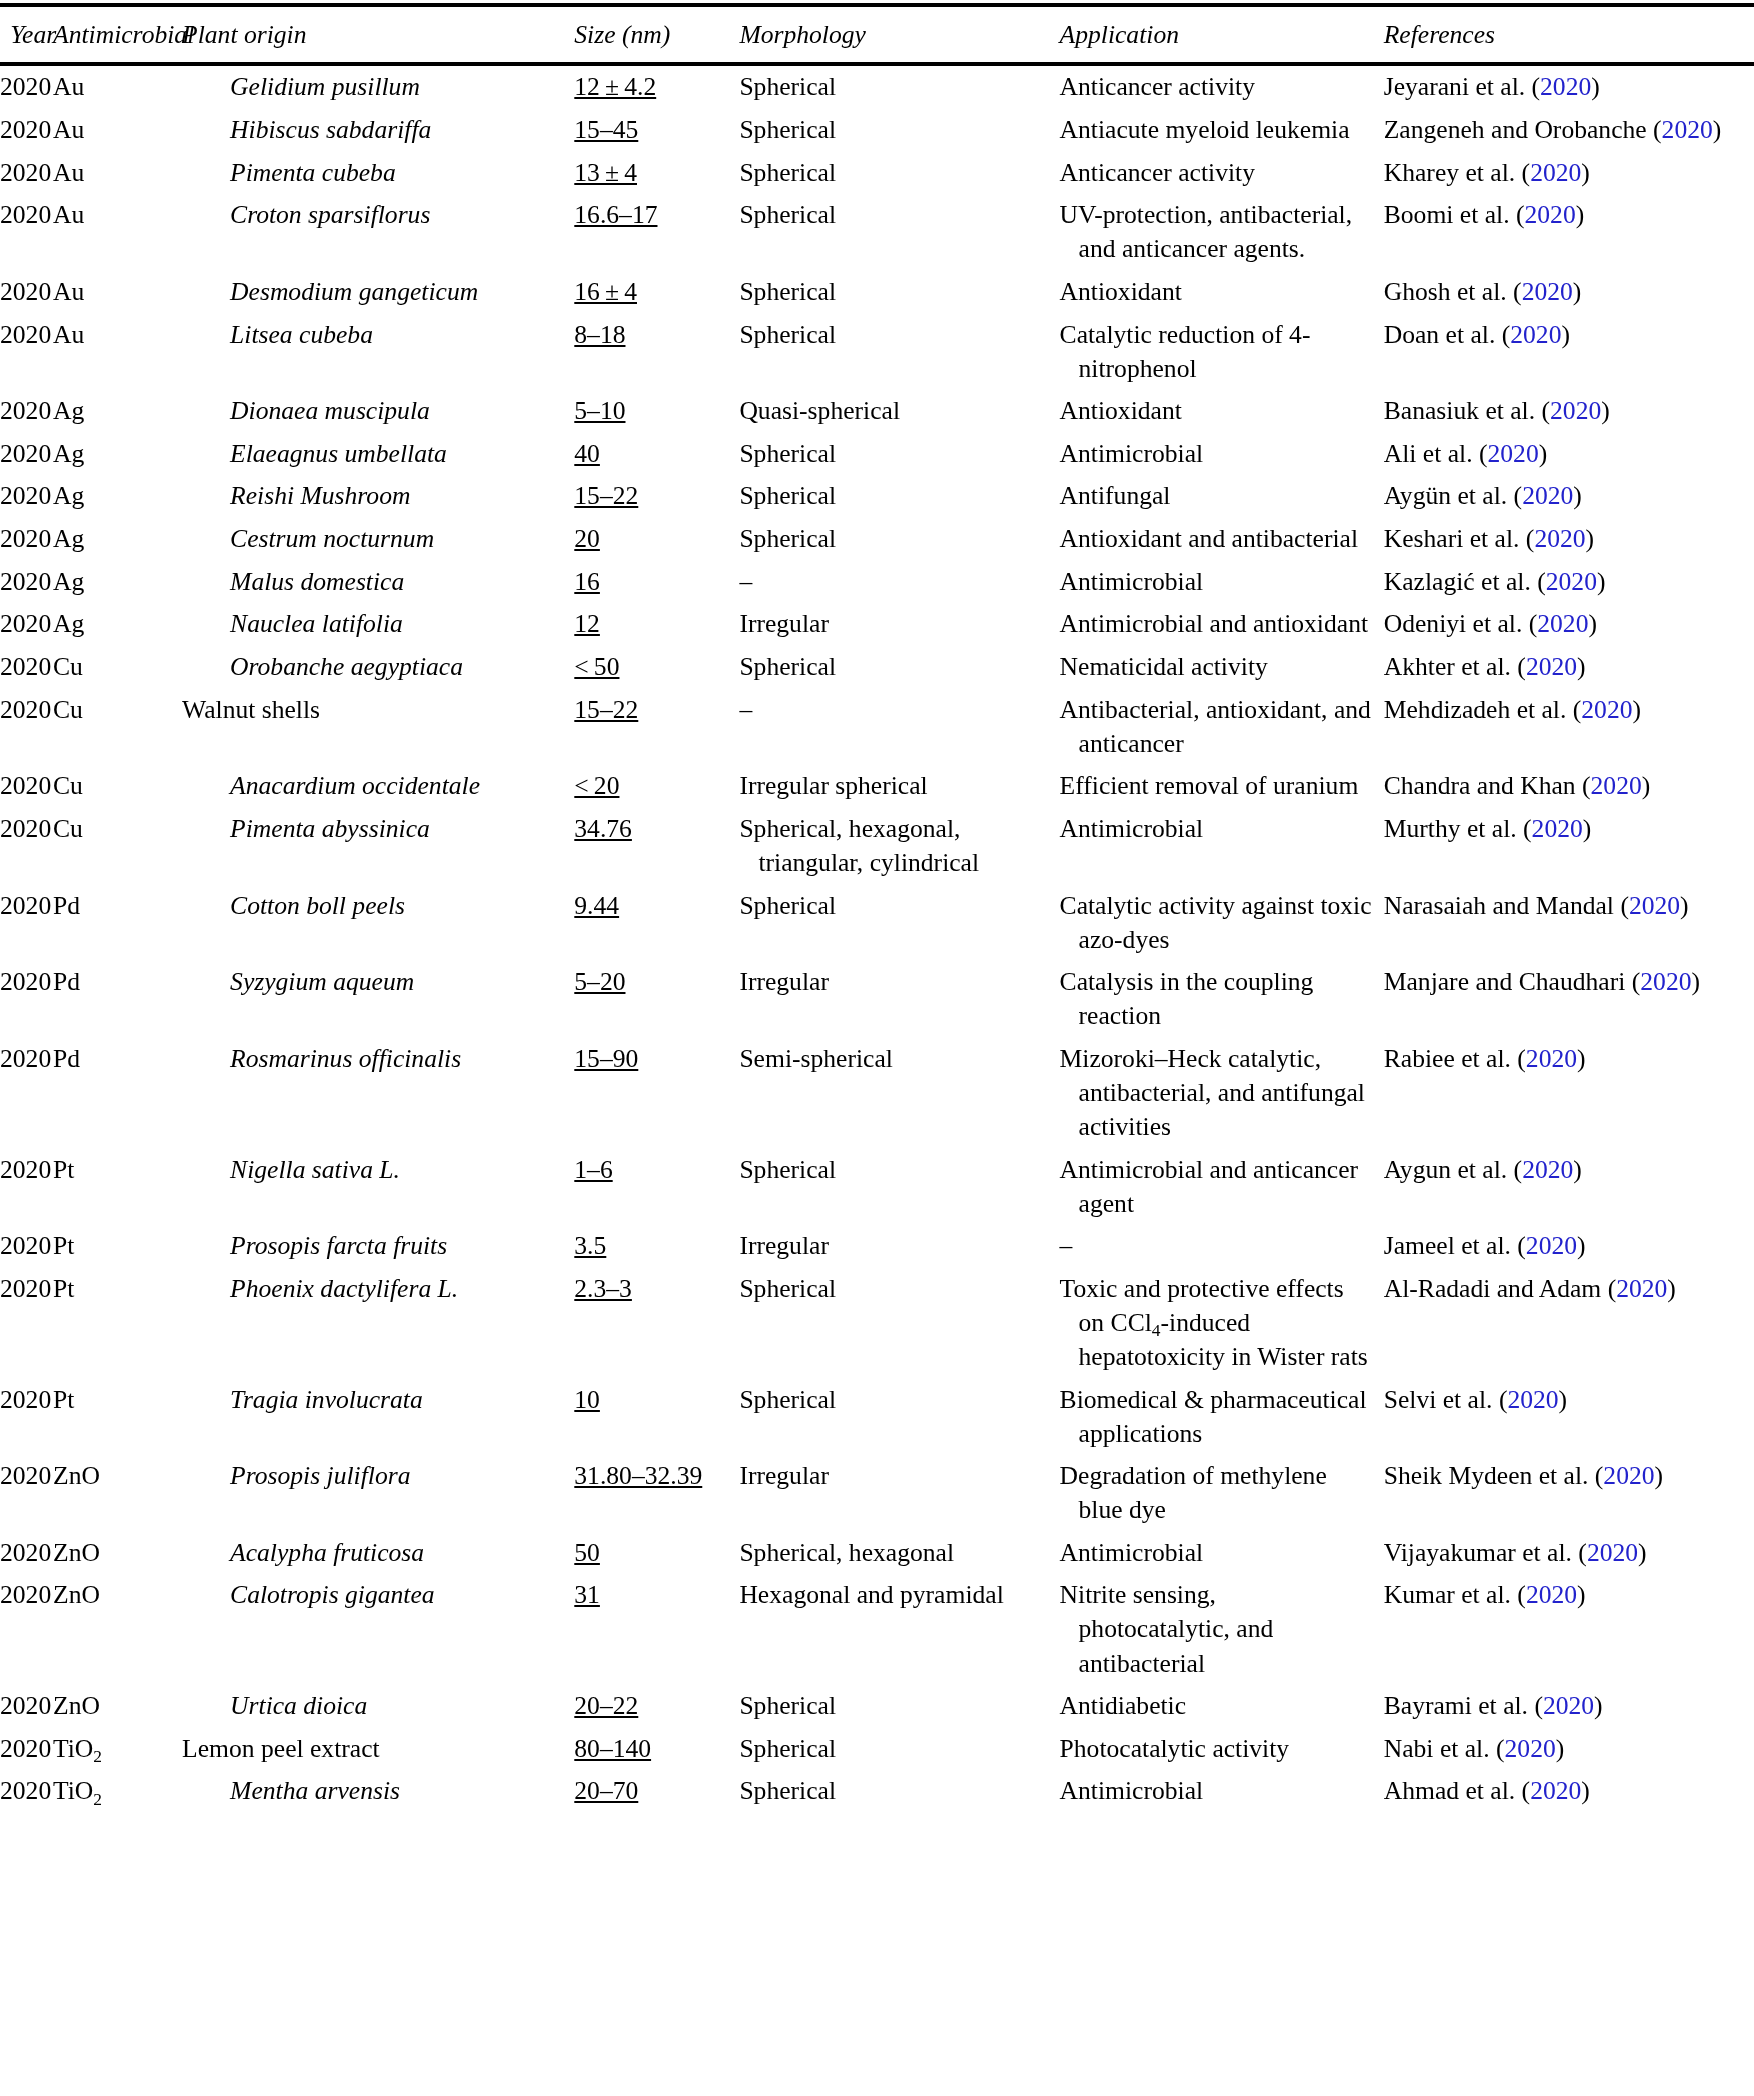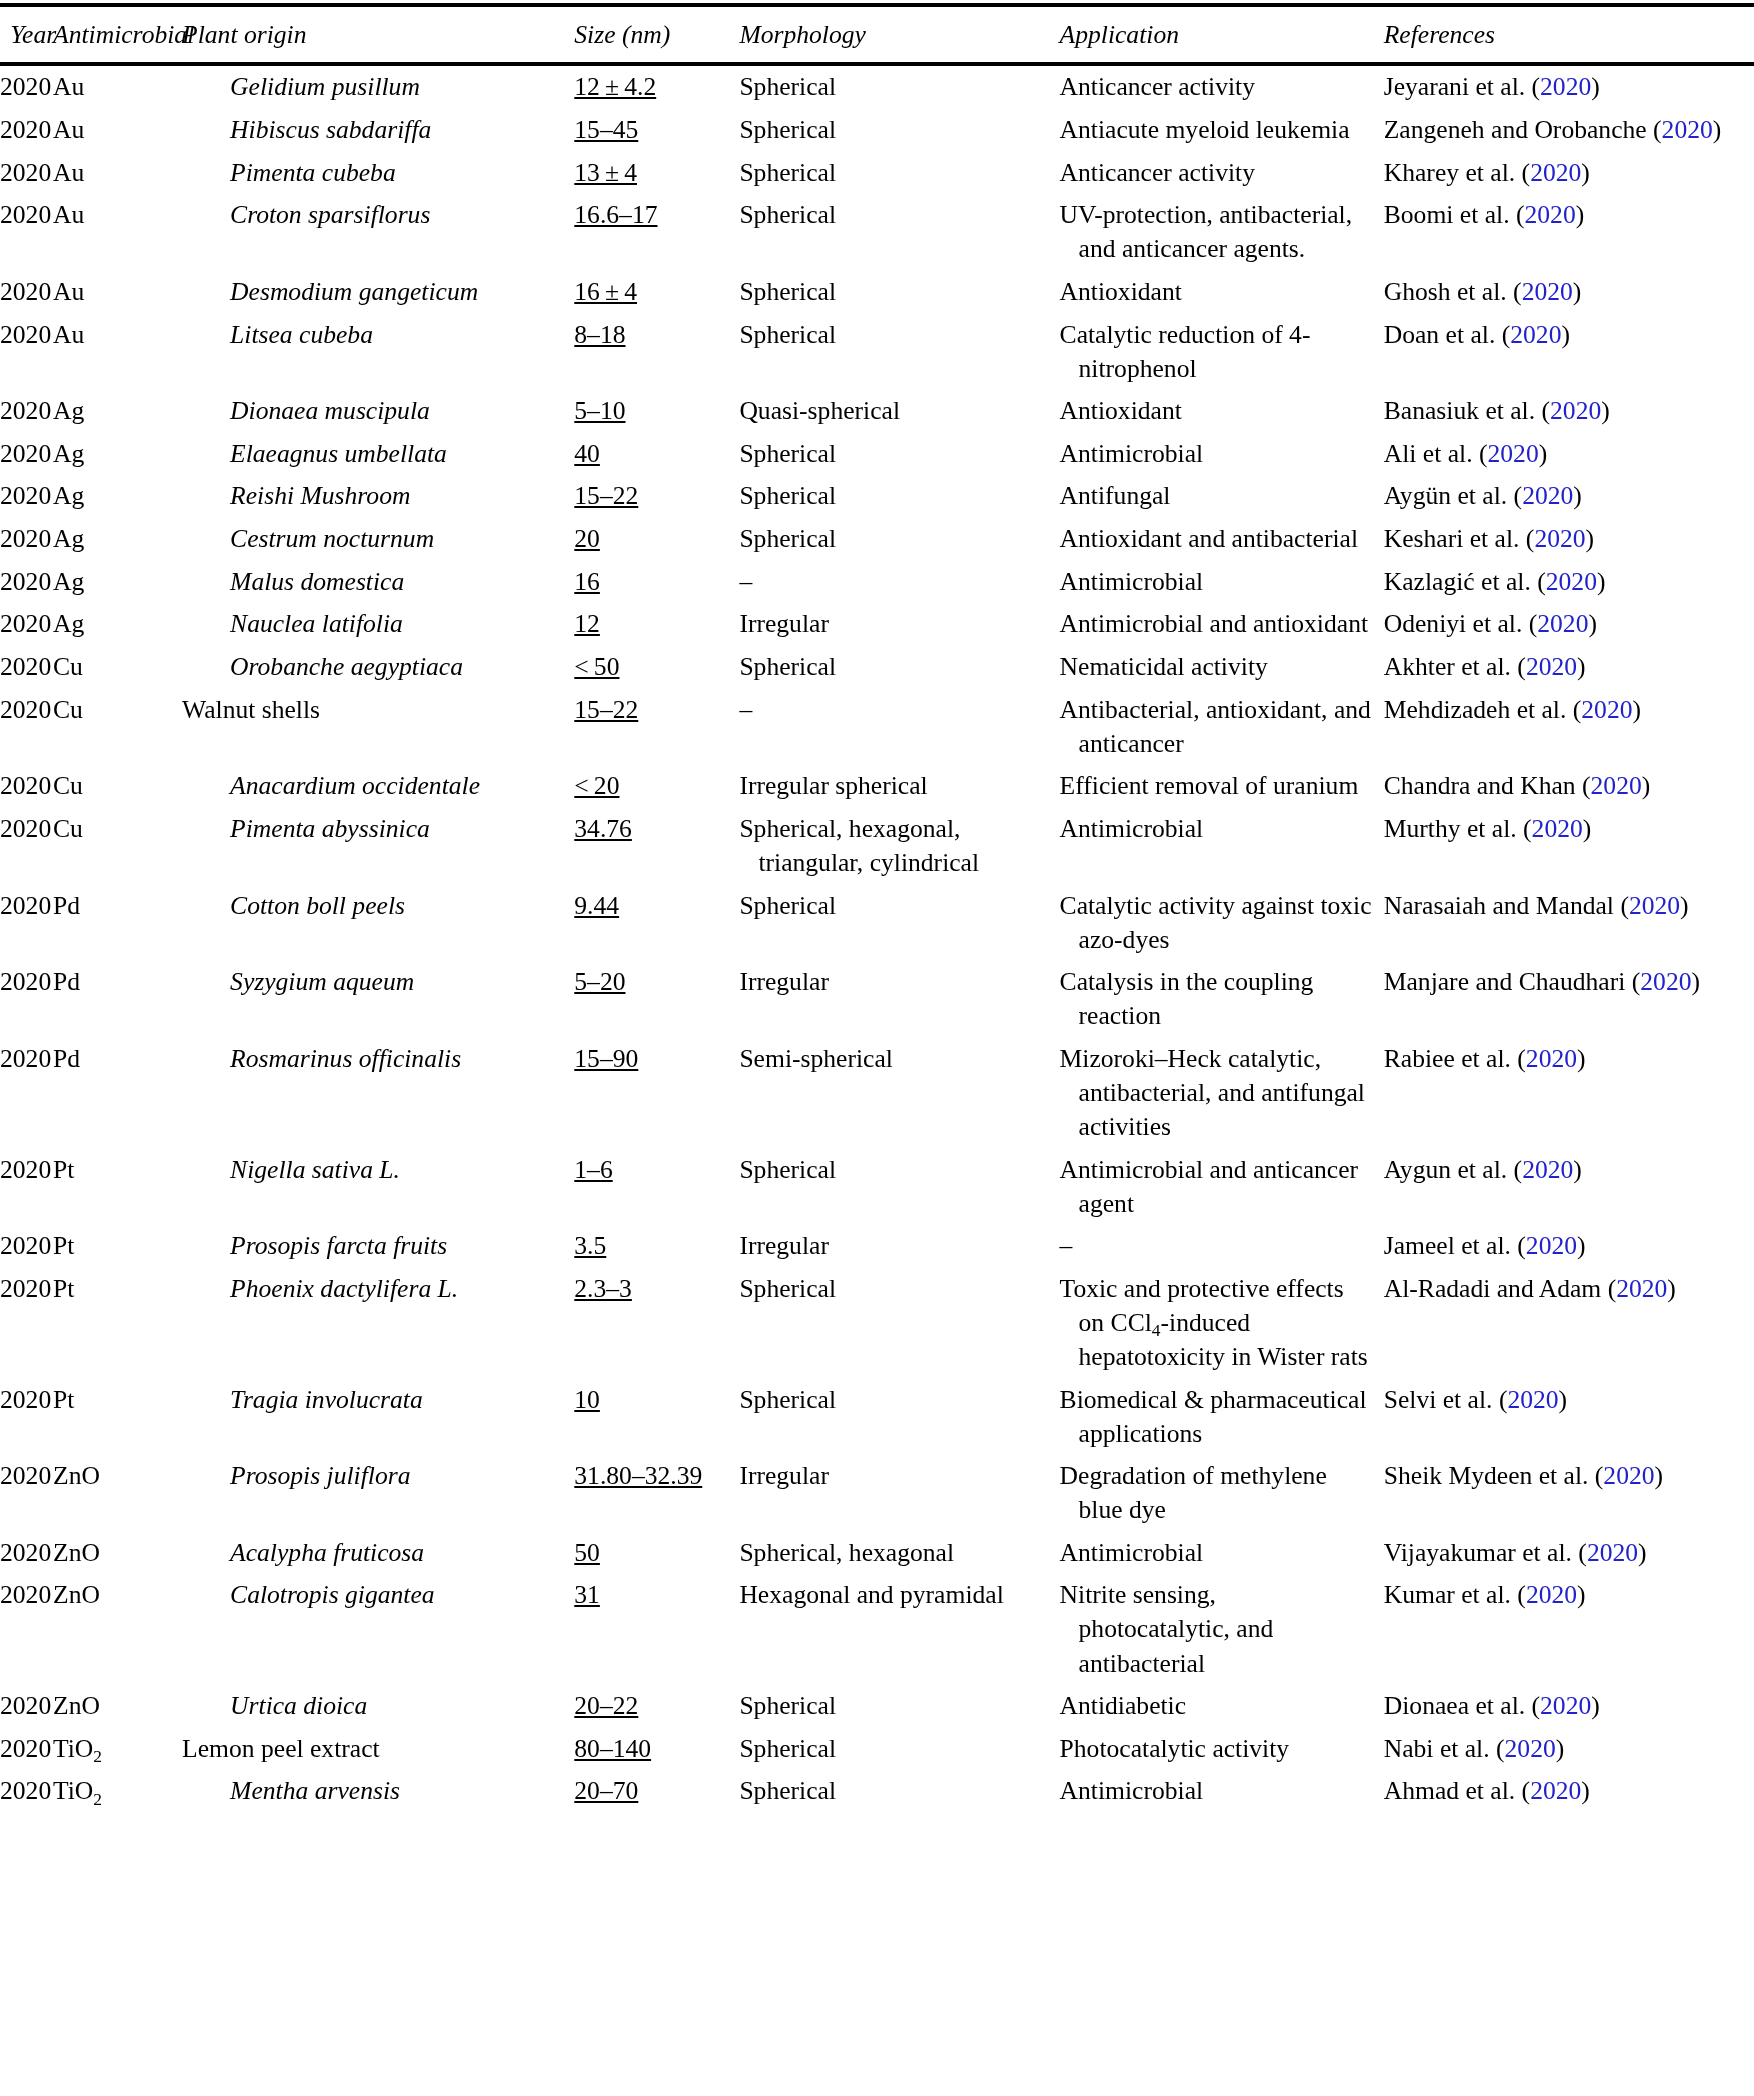--- a/index.html
+++ b/index.html
@@ -343,21 +343,21 @@
           <td class="ind">Nitrite sensing, photocatalytic, and antibacterial</td>
           <td class="ind col-ref"><span>Kumar et al.</span> (<span class="yr-link" style="color: rgb(34, 34, 204);">2020</span>)</td>
         </tr>
         <tr>
           <td class="nowrap">2020</td>
           <td class="col-np">ZnO</td>
           <td class="ind"><span class="ital">Urtica dioica</span></td>
           <td class="col-size">20–22</td>
           <td class="ind">Spherical</td>
           <td class="ind">Antidiabetic</td>
-          <td class="ind col-ref"><span>Dionaea et al.</span> (<span class="yr-link" style="color: rgb(34, 34, 204);">2020</span>)</td>
+          <td class="ind col-ref"><span>Bayrami et al.</span> (<span class="yr-link" style="color: rgb(34, 34, 204);">2020</span>)</td>
         </tr>
         <tr>
           <td class="nowrap">2020</td>
           <td class="col-np">TiO<sub>2</sub></td>
           <td class="ind"><span>Lemon peel extract</span></td>
           <td class="col-size">80–140</td>
           <td class="ind">Spherical</td>
           <td class="ind">Photocatalytic activity</td>
           <td class="ind col-ref"><span>Nabi et al.</span> (<span class="yr-link" style="color: rgb(34, 34, 204);">2020</span>)</td>
         </tr>

